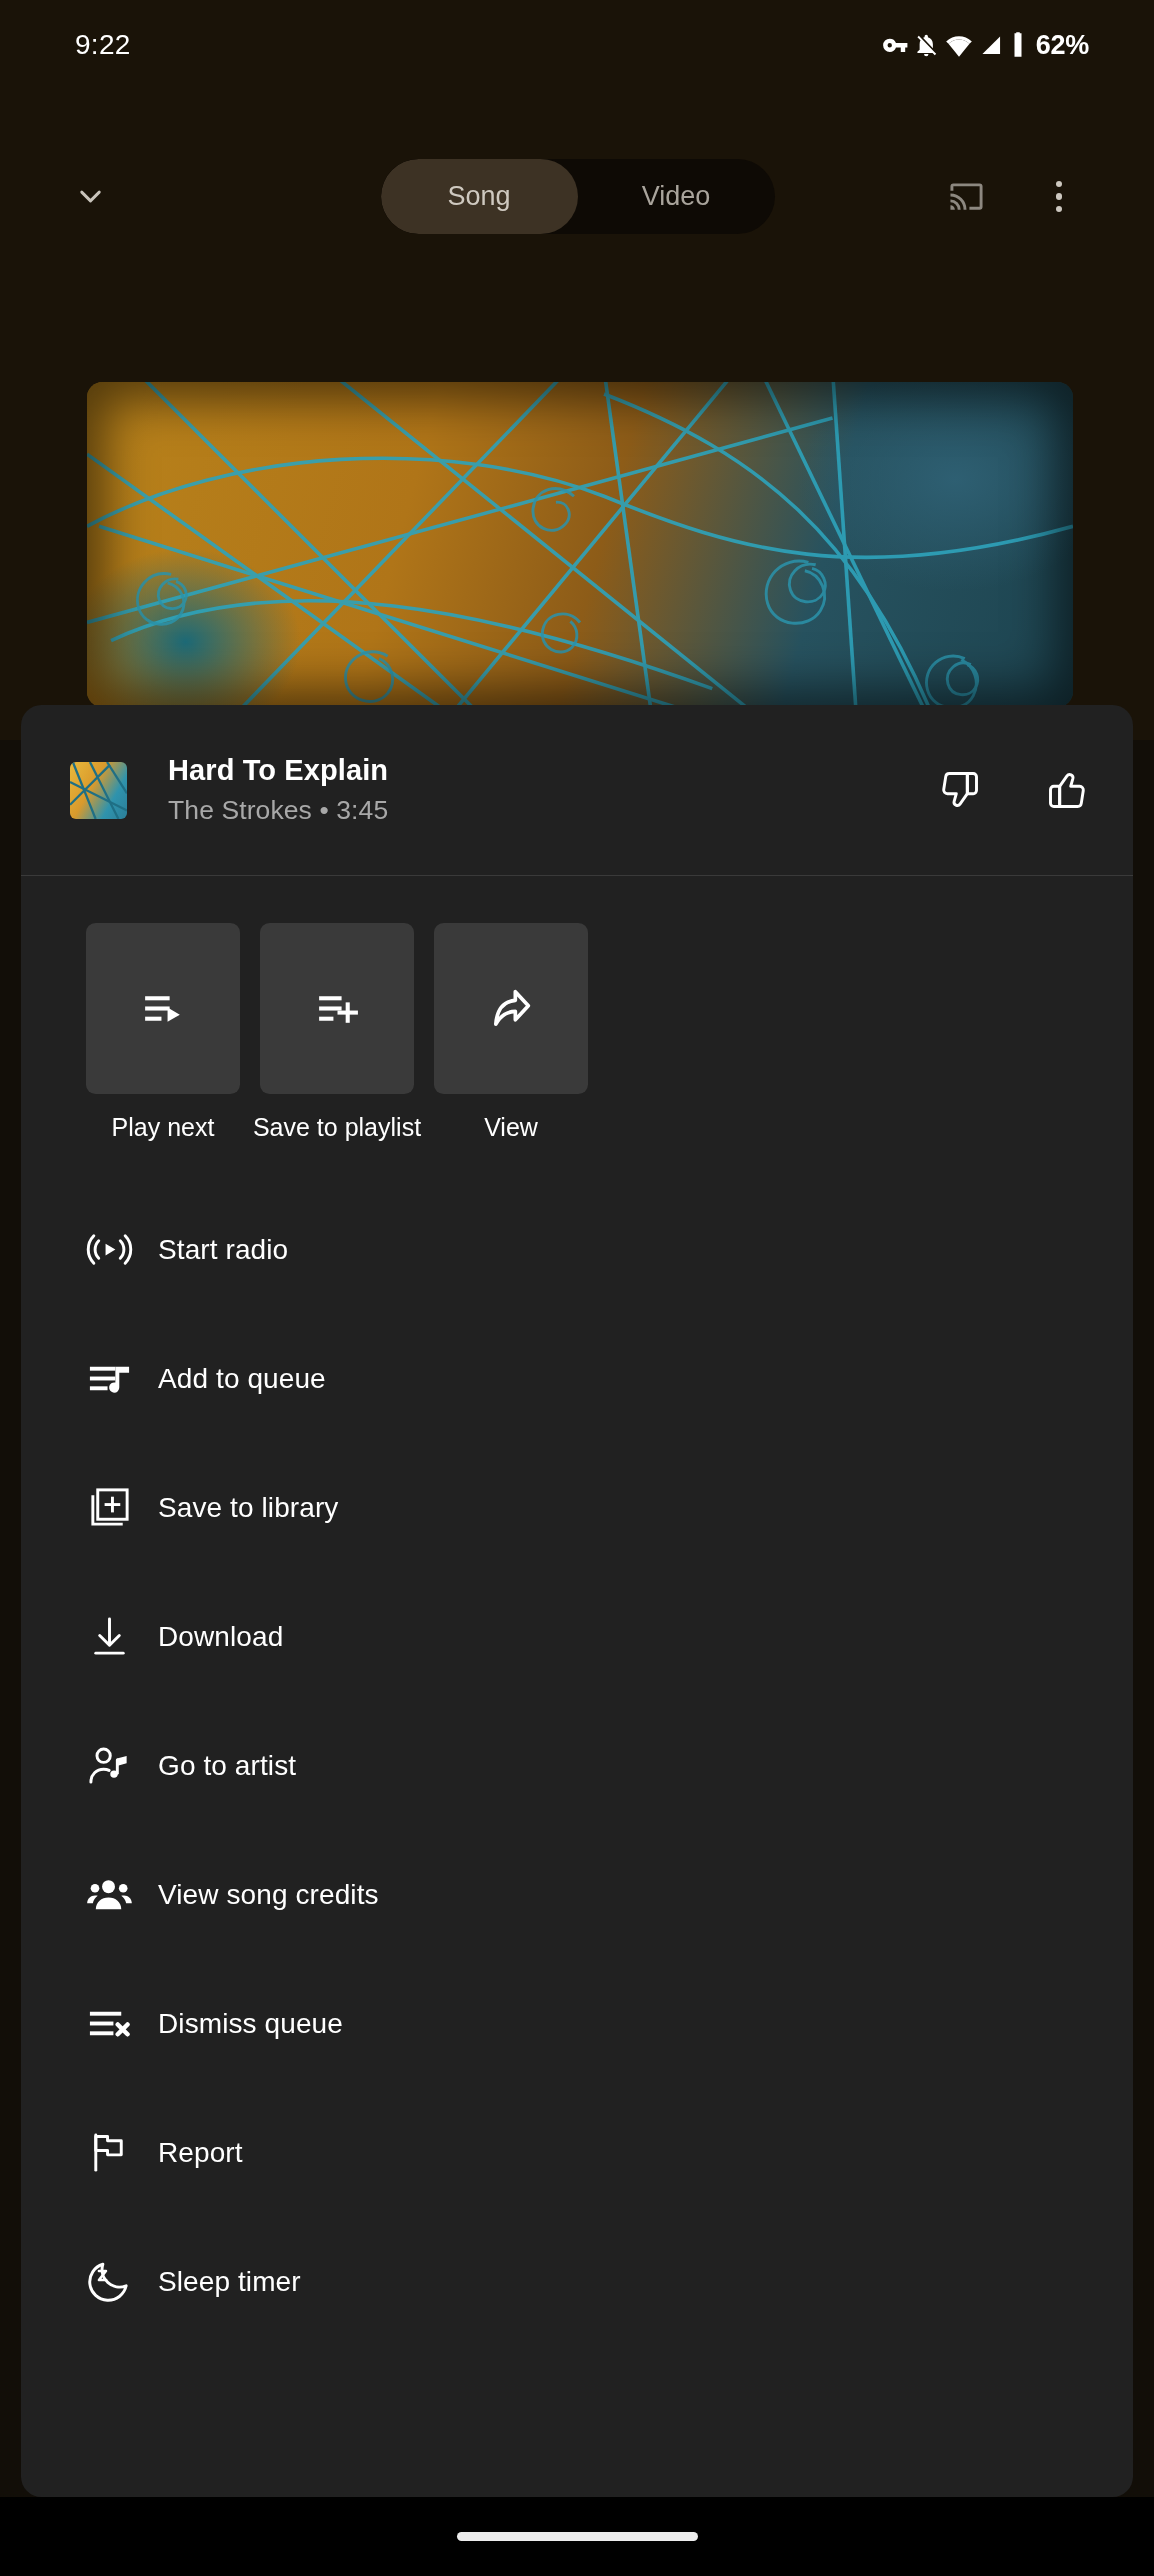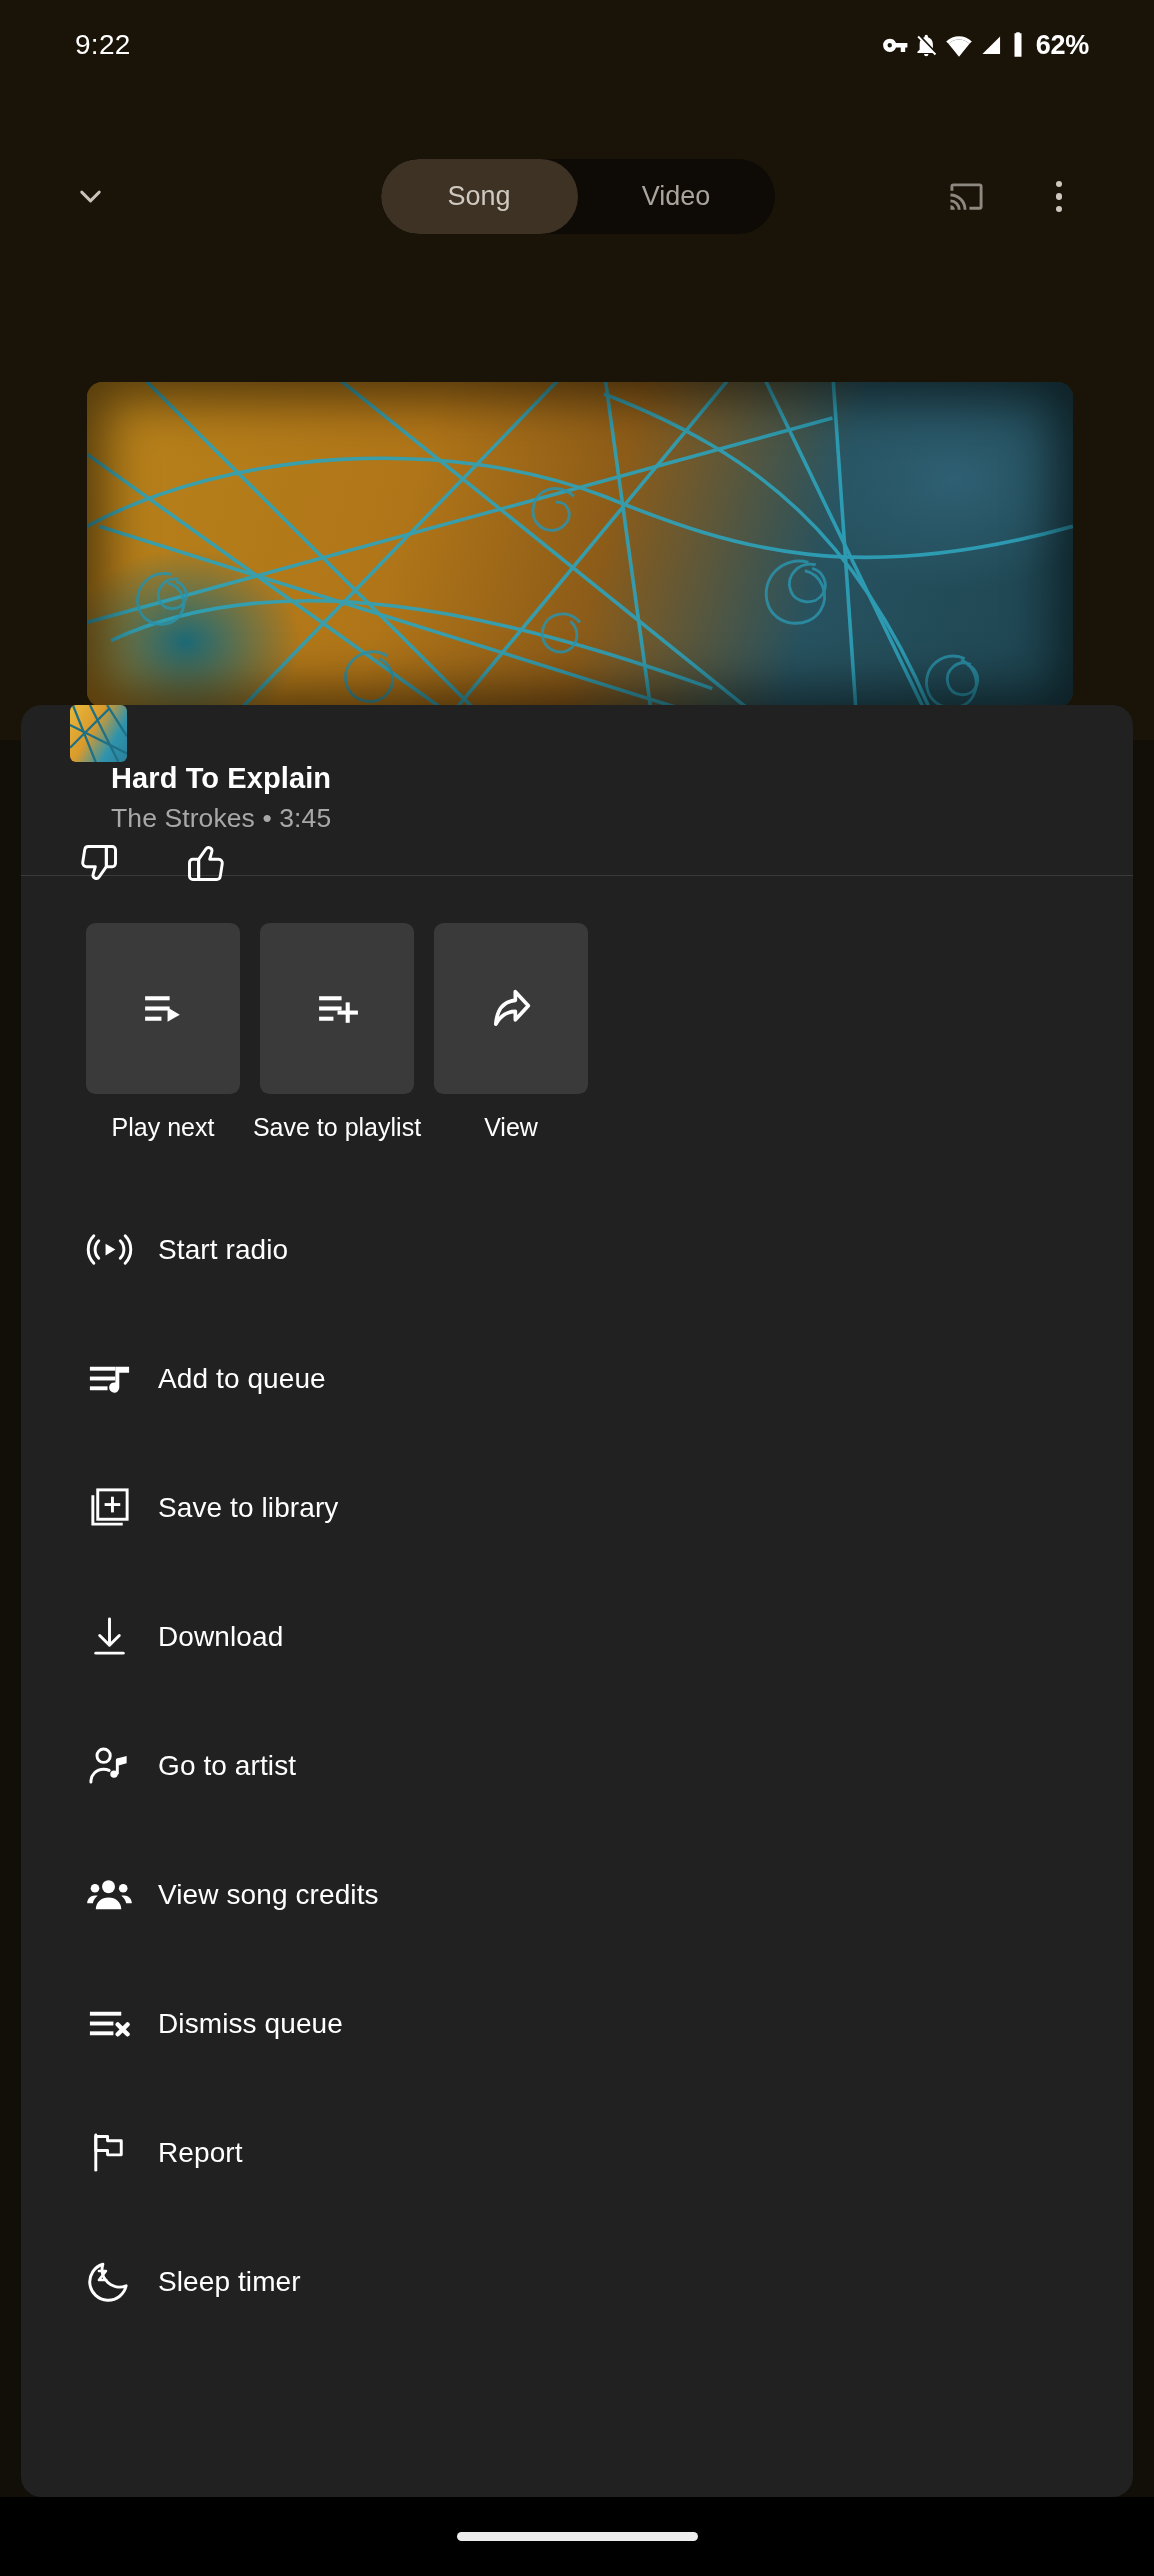--- a/index.html
+++ b/index.html
@@ -77,21 +77,21 @@
 
   
   #sheet {
     position: absolute; left: 21px; top: 705px; width: 1112px; height: 1792px;
     background: #212121;
     border-radius: 20.4px 20.4px 20.4px 20.4px;
     overflow: hidden;
   }
   .song-header {
     position: relative; height: 170px;
-    display: flex; padding: 0 37px 0 49px; flex-direction: column;
+    display: flex; align-items: center; padding: 0 37px 0 49px;
   }
   .song-thumb {
     width: 57px; height: 57px; border-radius: 6px; flex: 0 0 auto;
     overflow: hidden; position: relative;
     background: linear-gradient(120deg,#e9b93c 0%,#d99a2c 40%,#2f93ad 72%,#2b7f99 100%);
   }
   .song-thumb .w { position: absolute; inset: 0; }
   .song-meta { margin-left: 41px; flex: 1 1 auto; min-width: 0; }
   .song-title { color: #fff; font-size: 29px; font-weight: 700; line-height: 1.15; letter-spacing: 0.1px; }
   .song-sub { color: #a8a8a8; font-size: 26.5px; font-weight: 400; margin-top: 7.2px; letter-spacing: 0.1px; }

